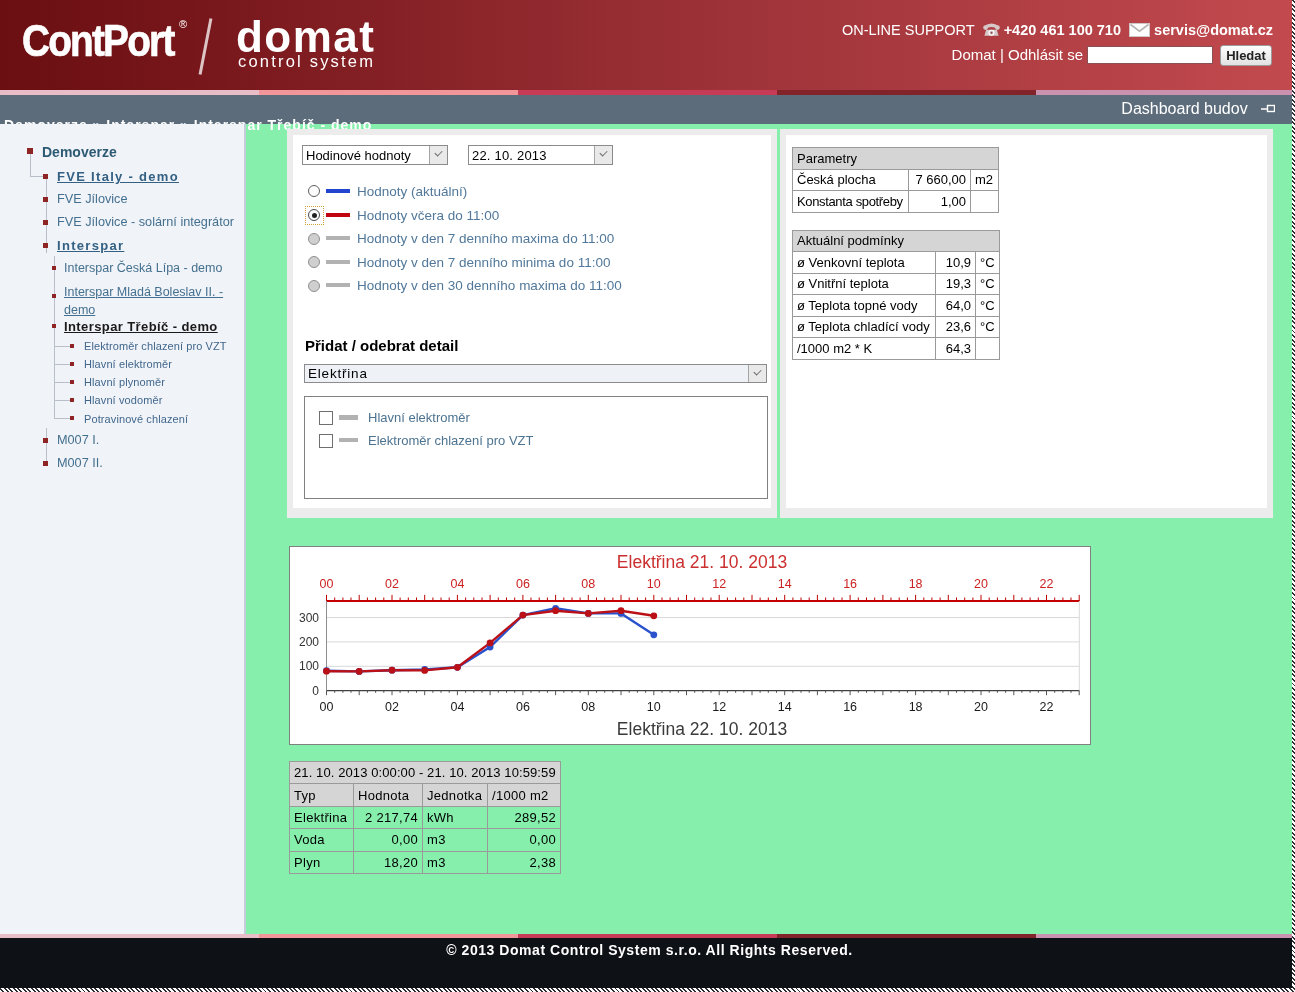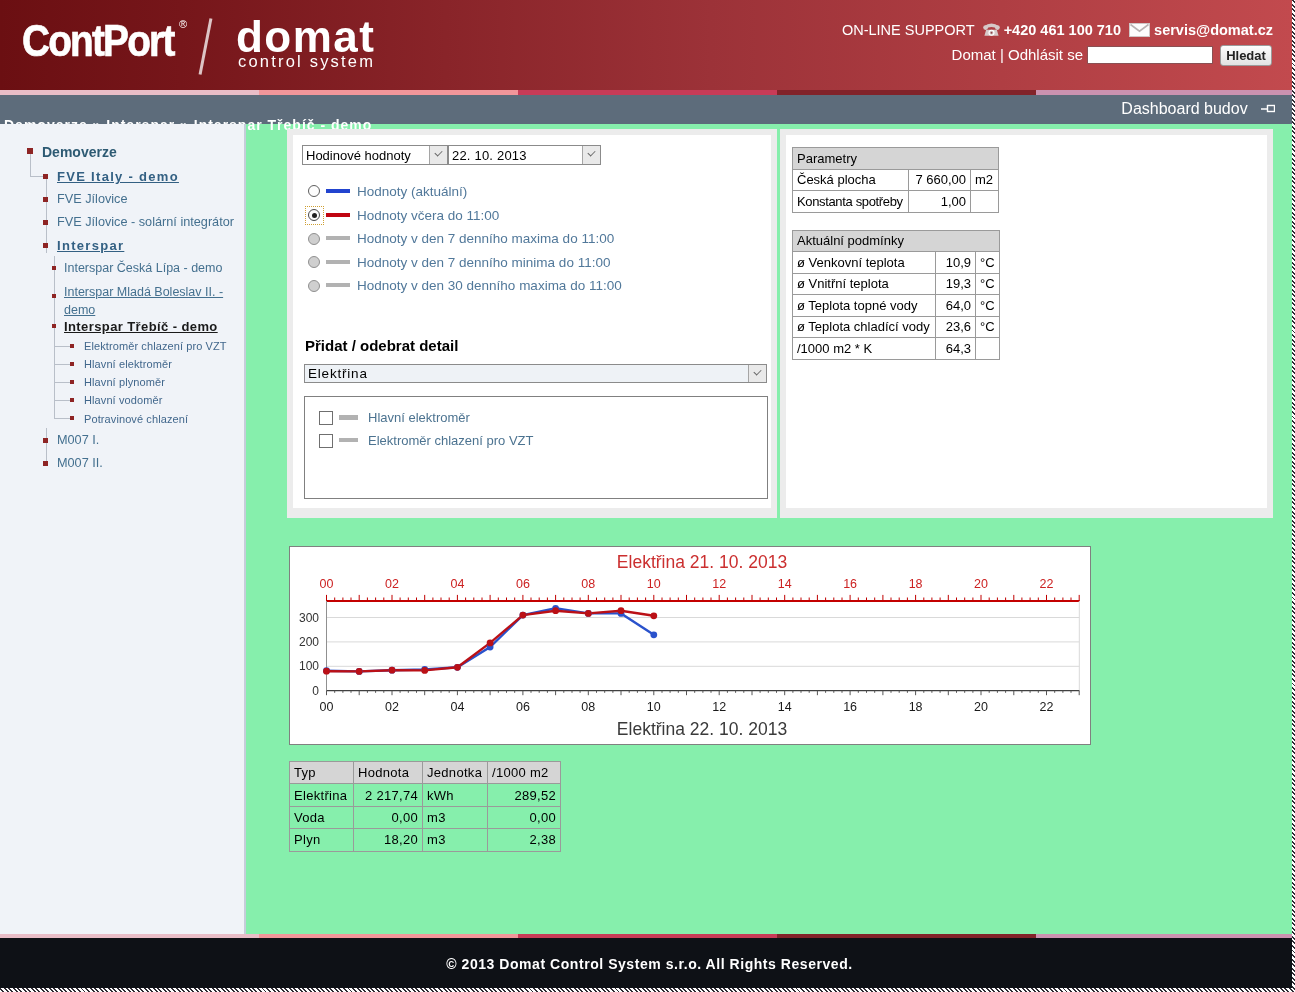--- a/index.html
+++ b/index.html
@@ -70,21 +70,21 @@
 #tbl1{left:792px;top:147px;position:absolute;}
 
 
 #chartbox{left:289px;top:546px;width:800px;height:197px;border:1px solid #808080;background:#fff;}
 
 #tbl3{left:289px;top:761px;position:absolute;}
 #tbl3 td{height:21.4px;letter-spacing:0.3px;}
 #tbl3 td.hd1{letter-spacing:0.1px;}
 
 #footer{left:0;top:938px;width:1292px;height:50px;background:#0e1116;color:#fff;}
-#footer div{position:absolute;left:7px;right:0;top:18px;text-align:center;font-size:14px;font-weight:bold;letter-spacing:0.55px;}
+#footer div{position:absolute;left:7px;right:0;top:4px;text-align:center;font-size:14px;font-weight:bold;letter-spacing:0.55px;}
 </style>
 </head>
 <body>
 <div id="page">
 
   <div id="header" class="abs">
     <div id="logo-cont" class="abs">ContPort</div>
     <div id="logo-reg" class="abs">®</div>
     <div id="logo-slash" class="abs"></div>
     <div id="logo-domat" class="abs">domat</div>
@@ -178,21 +178,21 @@
   <div id="panelR" class="abs panelframe">
       <div class="panelinner"></div>
     </div>
 
   <div class="sel abs" style="left:302px;top:145px;width:144px;height:18px;">
       <span class="txt">Hodinové hodnoty</span>
       <span class="selbtn">
         <span class="chev"></span>
       </span>
     </div>
-  <div class="sel abs" style="left:448px;top:145px;width:143px;height:18px;padding-left:8px;">
+  <div class="sel abs" style="left:468px;top:145px;width:143px;height:18px;">
       <span class="txt" style="letter-spacing:0.2px;">22. 10. 2013</span>
       <span class="selbtn">
         <span class="chev"></span>
       </span>
     </div>
 
   <div class="radio" style="left:308px;top:185px;background:#fdfdfd;border:1px solid #5f5f5f;"></div>
   <div class="swatch" style="left:326px;top:188.5px;background:#2244cf;"></div>
   <div class="rlabel" style="left:357px;top:183.5px;">Hodnoty (aktuální)</div>
 
@@ -542,20 +542,23 @@
           <circle cx="298.3" cy="66.4" r="3.4"></circle>
           <circle cx="331.0" cy="63.7" r="3.4"></circle>
           <circle cx="363.8" cy="68.8" r="3.4"></circle>
         </g>
     <text x="412" y="188" fill="#3a3a3a" font-size="17.5" text-anchor="middle">Elektřina 22. 10. 2013</text>
   </svg>
   </div>
 
   <table id="tbl3" class="abs">
     <tbody>
+        <tr>
+          <td class="hd hd1" colspan="4">21. 10. 2013 0:00:00 - 21. 10. 2013 10:59:59</td>
+        </tr>
     <tr>
           <td class="hd" style="width:55px;">Typ</td>
           <td class="hd" style="width:60px;">Hodnota</td>
           <td class="hd" style="width:56px;">Jednotka</td>
           <td class="hd" style="width:64px;">/1000 m2</td>
         </tr>
     <tr>
           <td>Elektřina</td>
           <td class="num">2 217,74</td>
           <td>kWh</td>

